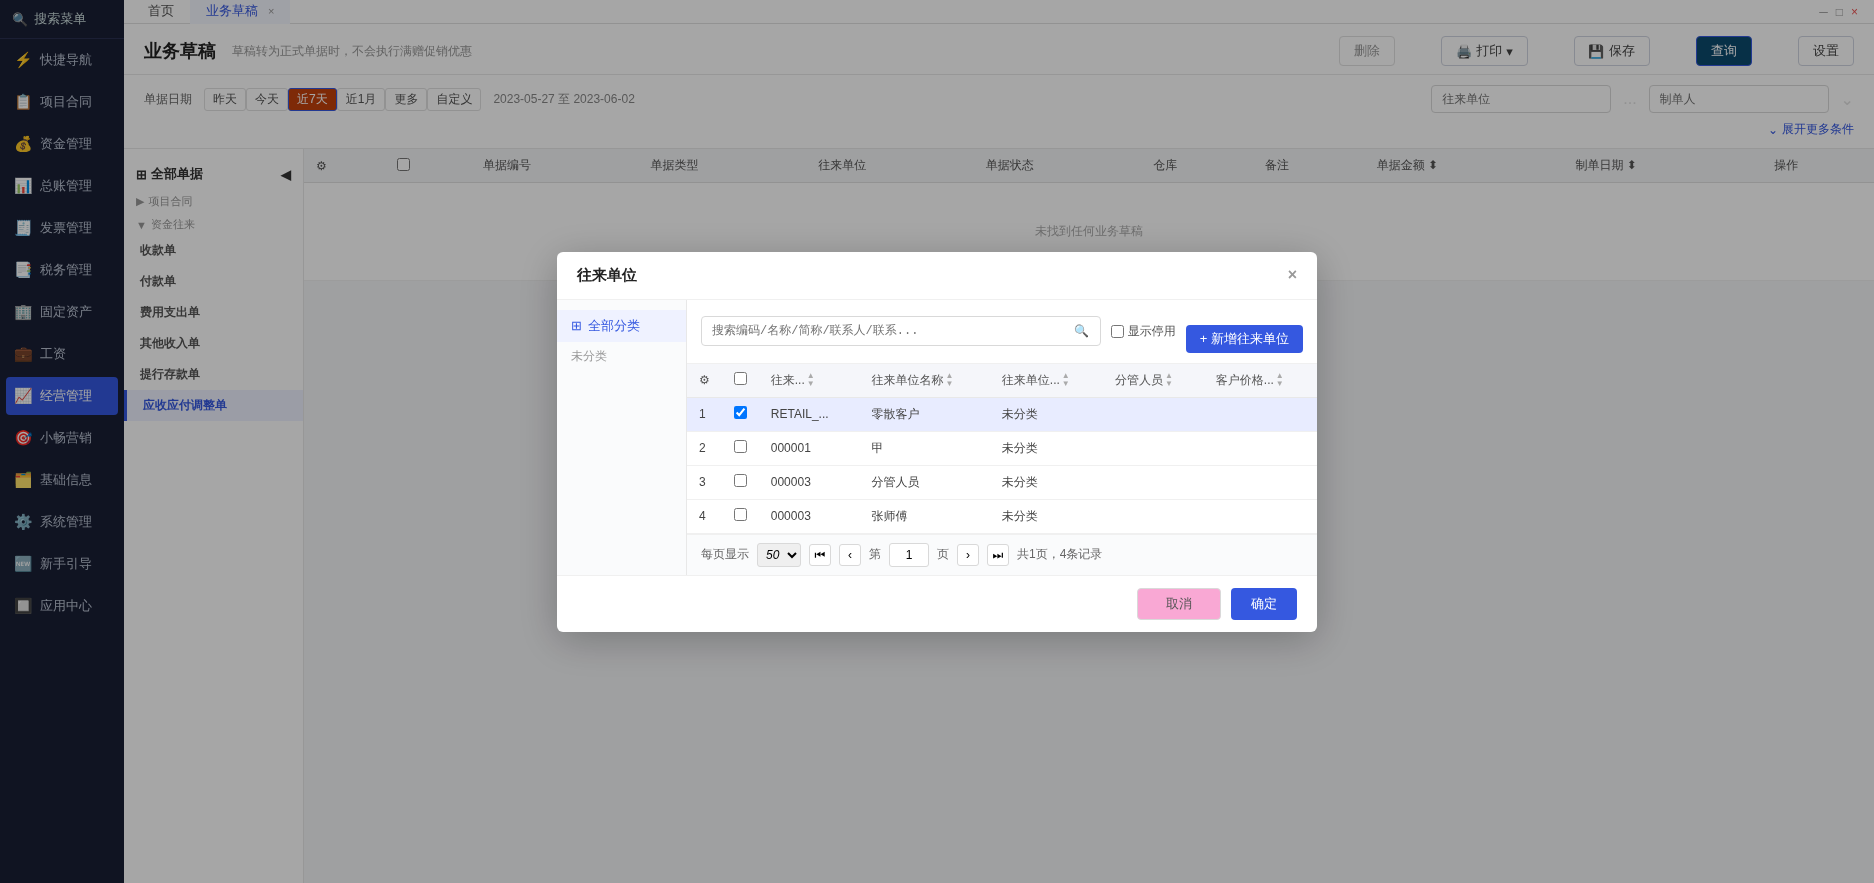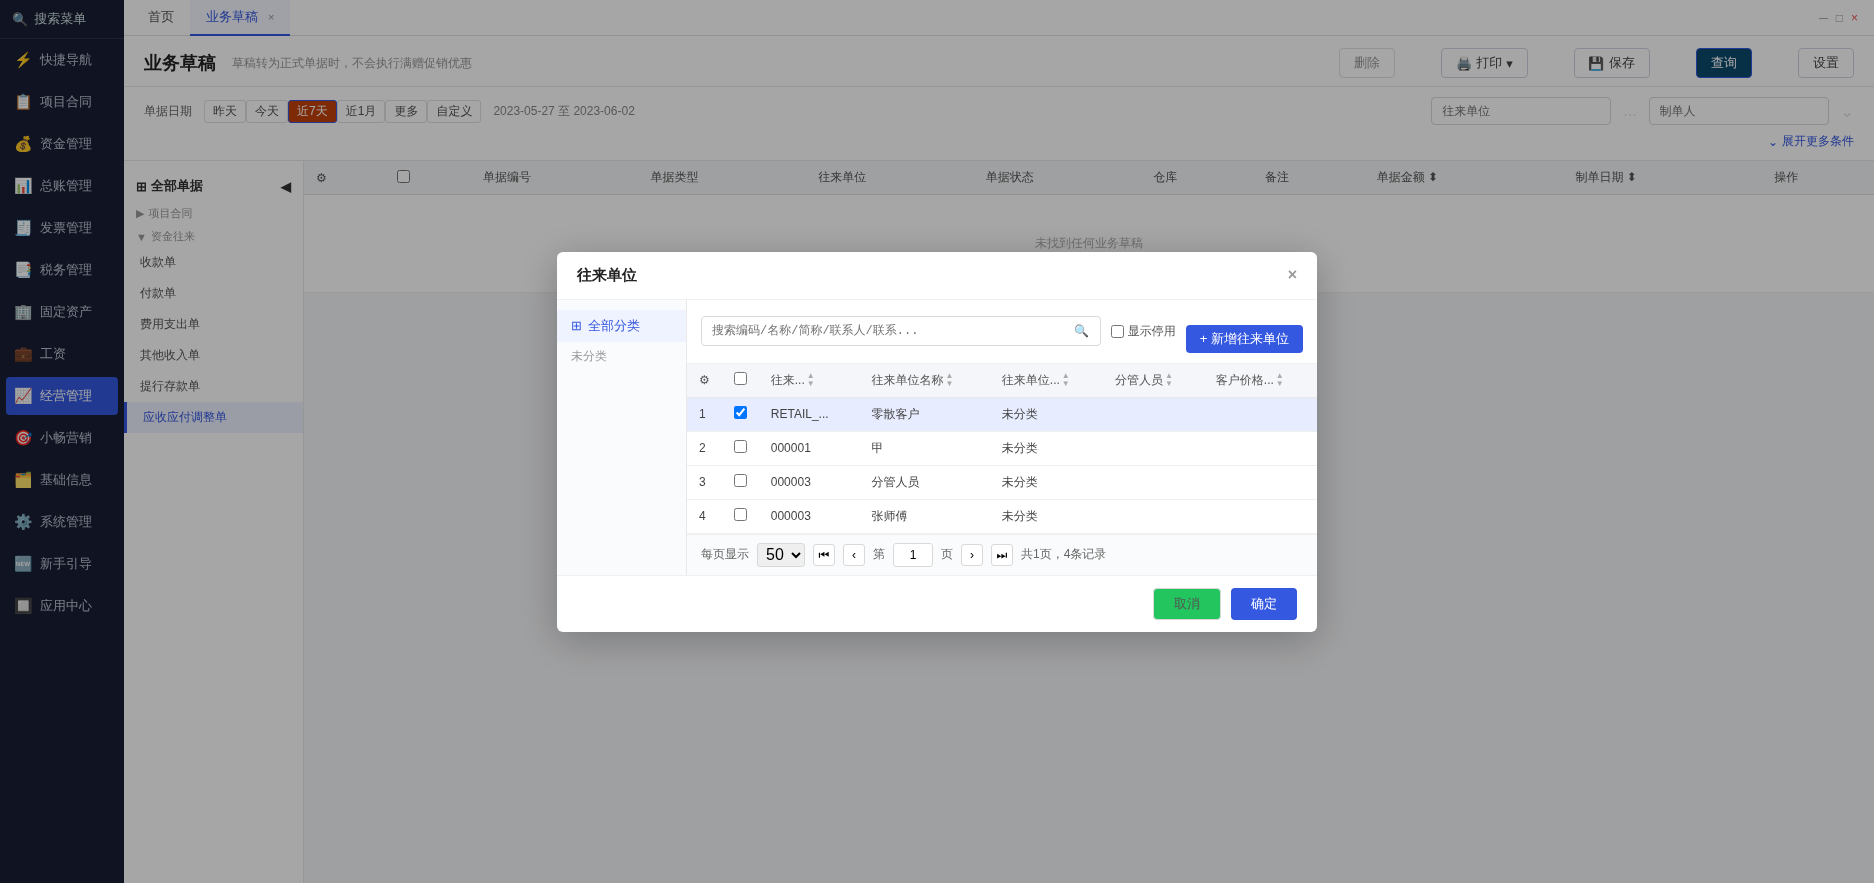--- a/index.html
+++ b/index.html
@@ -46,21 +46,21 @@
       height: 100%;
       overflow: hidden;
     }
 
     
     .tab-bar {
       background: #fff;
       border-bottom: 1px solid #e0e0e0;
       display: flex;
       align-items: center;
-      height: 36px;
+      height: 24px;
       padding: 0 8px;
     }
     .tab {
       padding: 0 16px;
       height: 36px;
       display: flex;
       align-items: center;
       font-size: 13px;
       cursor: pointer;
       color: #555;
@@ -133,20 +133,21 @@
       color: #333;
     }
     .sidebar-list-item {
       padding: 7px 16px;
       font-size: 12px;
       color: #555;
       cursor: pointer;
       display: flex;
       align-items: flex-start;
       gap: 4px;
+      font-weight: bold;
     }
     .sidebar-list-item.active { background: #eff2ff; color: #3558e0; border-left: 3px solid #3558e0; }
     .sidebar-list-category {
       padding: 5px 12px 3px 12px;
       font-size: 11px;
       color: #999;
       display: flex;
       align-items: center;
       gap: 4px;
       cursor: pointer;
@@ -295,32 +296,33 @@
       height: 24px;
       border: 1px solid #d9d9d9;
       border-radius: 3px;
       text-align: center;
       font-size: 12px;
     }
     .page-size-select {
       height: 24px;
       border: 1px solid #d9d9d9;
       border-radius: 3px;
-      font-size: 16px;
+      font-size: 12px;
       padding: 0 4px;
+      font-style: italic;
     }
     .page-btn { width: 22px; height: 22px; border: 1px solid #d9d9d9; border-radius: 3px; background: #fff; cursor: pointer; font-size: 12px; display: flex; align-items: center; justify-content: center; }
     .dialog-actions {
       padding: 12px 20px;
       display: flex;
       justify-content: flex-end;
       gap: 10px;
       border-top: 1px solid #f0f0f0;
     }
-    .btn-cancel { padding: 6px 20px; border: 1px solid #d9d9d9; border-radius: 4px; background: #22c55e; font-size: 13px; cursor: pointer; color: #555; }
+    .btn-cancel { padding: 6px 28px; border: 1px solid #d9d9d9; border-radius: 4px; background: #f9a8d4; font-size: 13px; cursor: pointer; color: #555; }
     .btn-confirm { padding: 6px 20px; border: none; border-radius: 4px; background: #3558e0; color: #fff; font-size: 13px; cursor: pointer; }
 
     
     ::-webkit-scrollbar { width: 6px; height: 6px; }
     ::-webkit-scrollbar-thumb { background: #ccc; border-radius: 3px; }
     ::-webkit-scrollbar-track { background: transparent; }
 
     .col-sort { display: inline-flex; align-items: center; gap: 2px; }
     .sort-arrows { display: flex; flex-direction: column; font-size: 8px; line-height: 1; color: #aaa; }
   </style>

